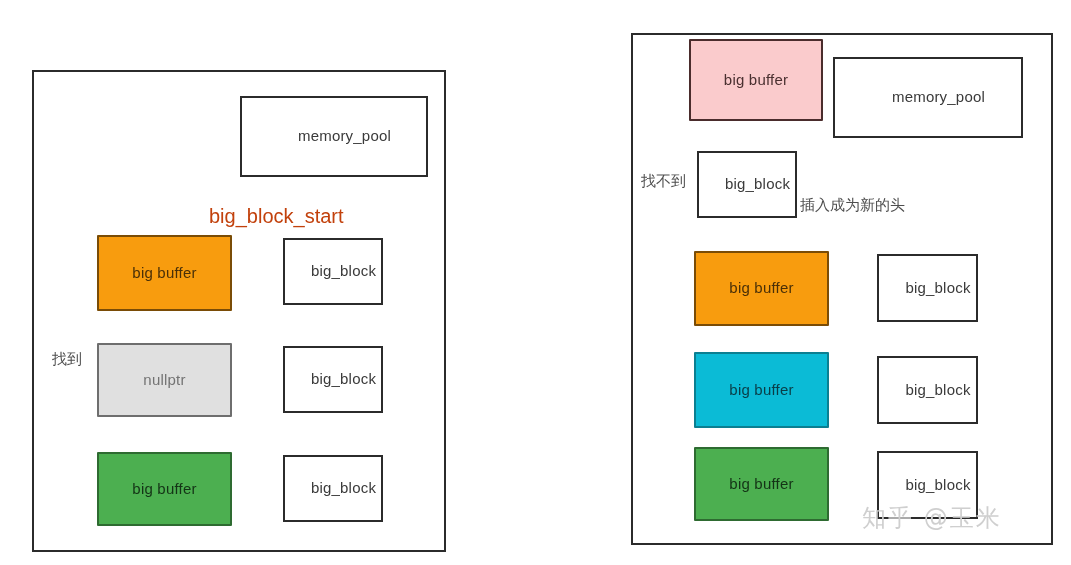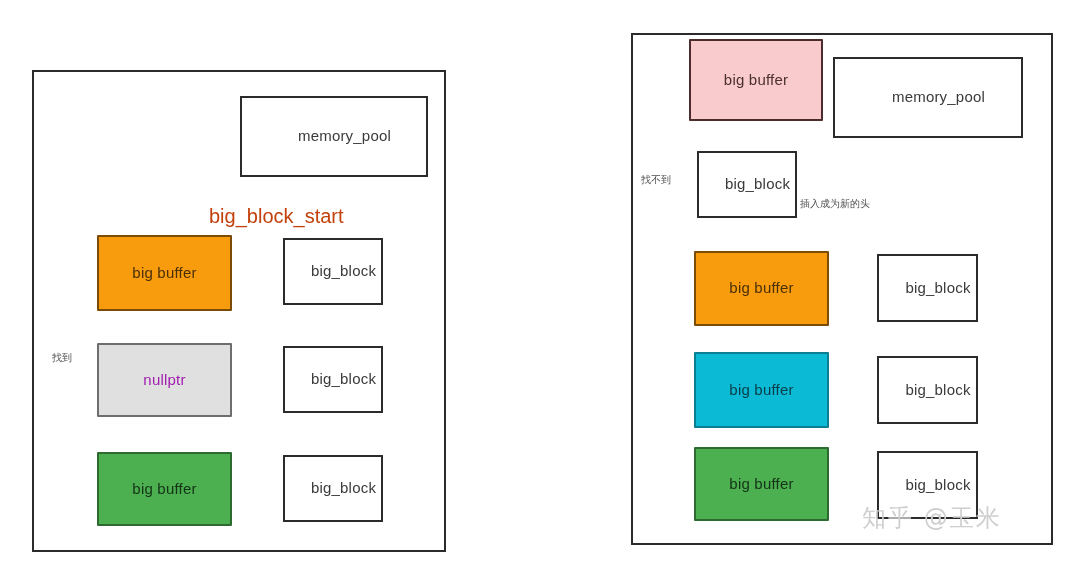--- a/index.html
+++ b/index.html
@@ -51,22 +51,22 @@
     border-style: solid;
   }
   .label {
     position: absolute;
     font-size: 20px;
     color: #c2410c;
     white-space: nowrap;
     line-height: 1;
   }
   .label.cjk {
-    font-family: Liberation Sans, sans-serif;
-    font-size: 10px;
+    font-family: Liberation Mono, monospace;
+    font-size: 15px;
     color: #4e4e4e;
   }
   #watermark {
     position: absolute;
     left: 862px;
     top: 502px;
     font-family: "DejaVu Sans", "Liberation Sans", sans-serif;
     font-size: 24px;
     color: #cfcfcf;
     letter-spacing: 2px;
@@ -127,21 +127,21 @@
   <div class="node plain" style="left:240px; top:96px; width:188px; height:81px;">memory_pool</div>
 
   <div class="label" style="left:209px; top:206px;">big_block_start</div>
 
   <div class="node plain" style="left:283px; top:238px; width:100px; height:67px;">big_block</div>
 
   <div class="node filled" style="left:97px; top:235px; width:135px; height:76px; background:#F89C0E; border-color:#7A4C06; color:#4a3008;">big buffer</div>
 
   <div class="node plain" style="left:283px; top:346px; width:100px; height:67px;">big_block</div>
 
-  <div class="node filled" style="left:97px; top:343px; width:135px; height:74px; background:#E0E0E0; border-color:#6E6E6E; color:#a21caf;">nullptr</div>
+  <div class="node filled" style="left:97px; top:343px; width:135px; height:74px; background:#E0E0E0; border-color:#6E6E6E; color:#737373;">nullptr</div>
 
   <div class="label cjk" style="left:52px; top:353px;">找到</div>
 
   <div class="node plain" style="left:283px; top:455px; width:100px; height:67px;">big_block</div>
 
   <div class="node filled" style="left:97px; top:452px; width:135px; height:74px; background:#4CAF50; border-color:#2E6B31; color:#143316;">big buffer</div>
 
   <div class="panel" style="left:631px; top:33px; width:422px; height:512px;"></div>
 
   <div class="node filled" style="left:689px; top:39px; width:134px; height:82px; background:#FACBCC; border-color:#4A2C2C; color:#4a3030;">big buffer</div>

